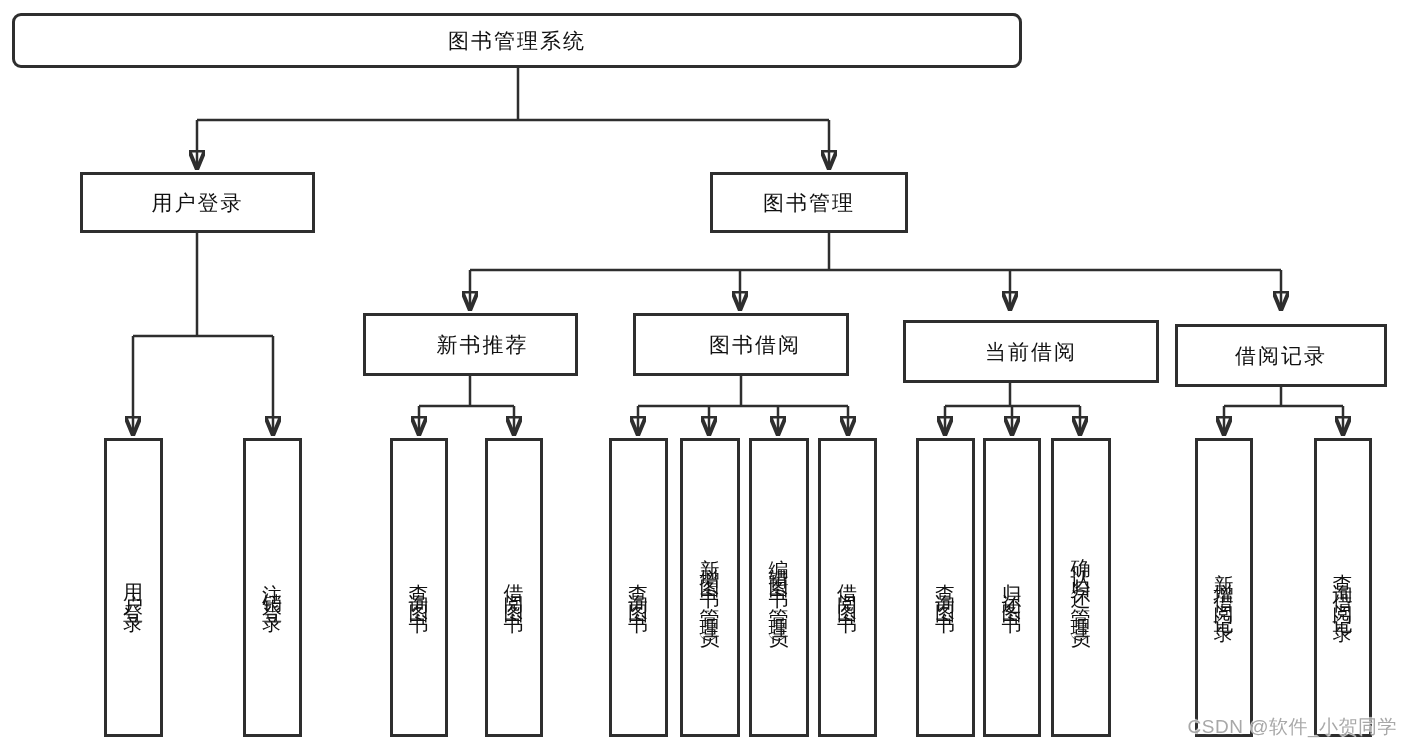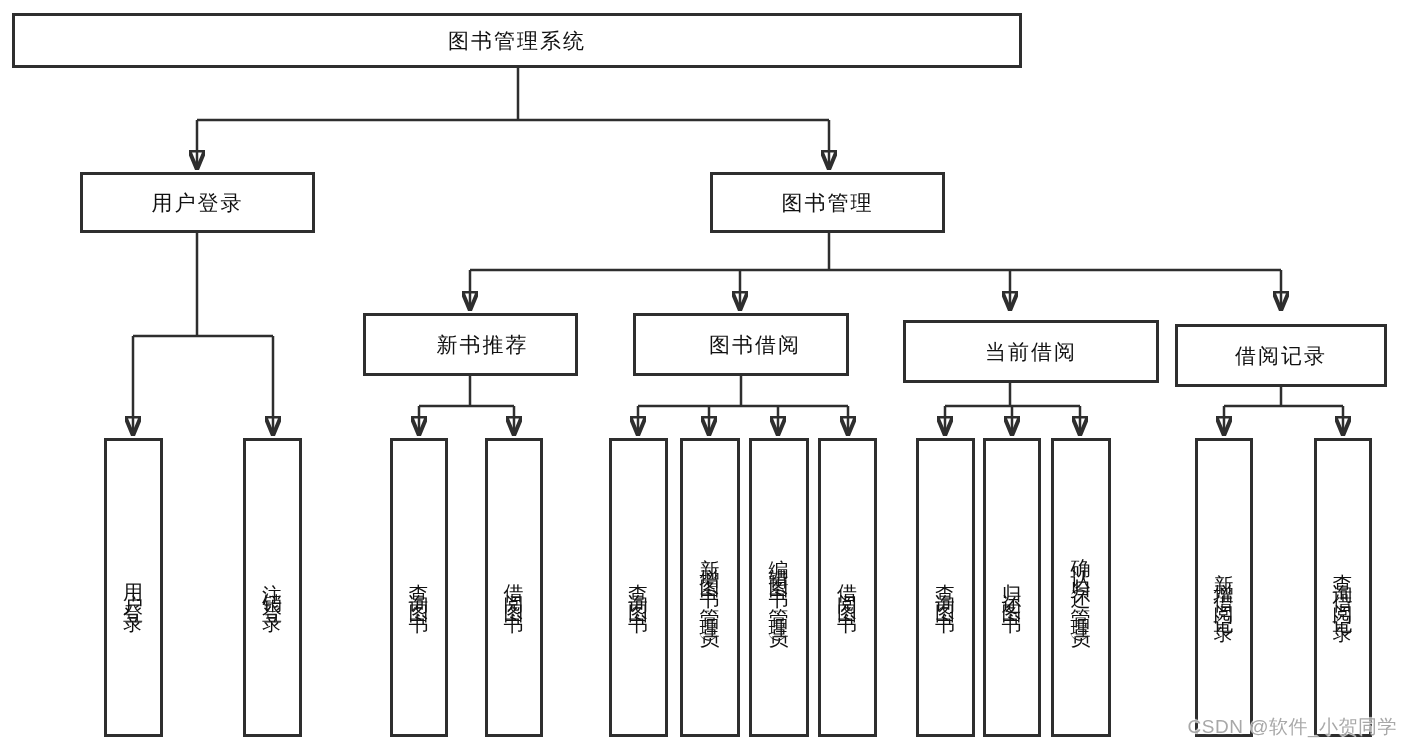--- a/index.html
+++ b/index.html
@@ -48,23 +48,23 @@
   }
   .v-label {
     writing-mode: vertical-rl;
     text-orientation: mixed;
     font-size: 20px;
     letter-spacing: 10px;
     white-space: nowrap;
     color: #111111;
     line-height: 1;
   }
-  .node-root    { left: 12px;   top: 13px;  width: 1010px; height: 55px; }
+  .node-root    { left: 12px;   top: 13px;  width: 1010px; height: 55px; border-radius: 9px; }
   .node-l2-a    { left: 80px;   top: 172px; width: 235px;  height: 61px; }
-  .node-l2-b    { left: 710px;  top: 172px; width: 235px;  height: 61px; }
+  .node-l2-b    { left: 710px;  top: 172px; width: 198px;  height: 61px; }
   .node-l3-a    { left: 363px;  top: 313px; width: 215px;  height: 63px; padding-left: 24px; }
   .node-l3-b    { left: 633px;  top: 313px; width: 216px;  height: 63px; padding-left: 28px; }
   .node-l3-c    { left: 903px;  top: 320px; width: 256px;  height: 63px; }
   .node-l3-d    { left: 1175px; top: 324px; width: 212px;  height: 63px; }
   .leaf         { top: 438px; height: 299px; }
   .leaf-1  { left: 104px;  width: 59px; }
   .leaf-2  { left: 243px;  width: 59px; }
   .leaf-3  { left: 390px;  width: 58px; }
   .leaf-4  { left: 485px;  width: 58px; }
   .leaf-5  { left: 609px;  width: 59px; }

